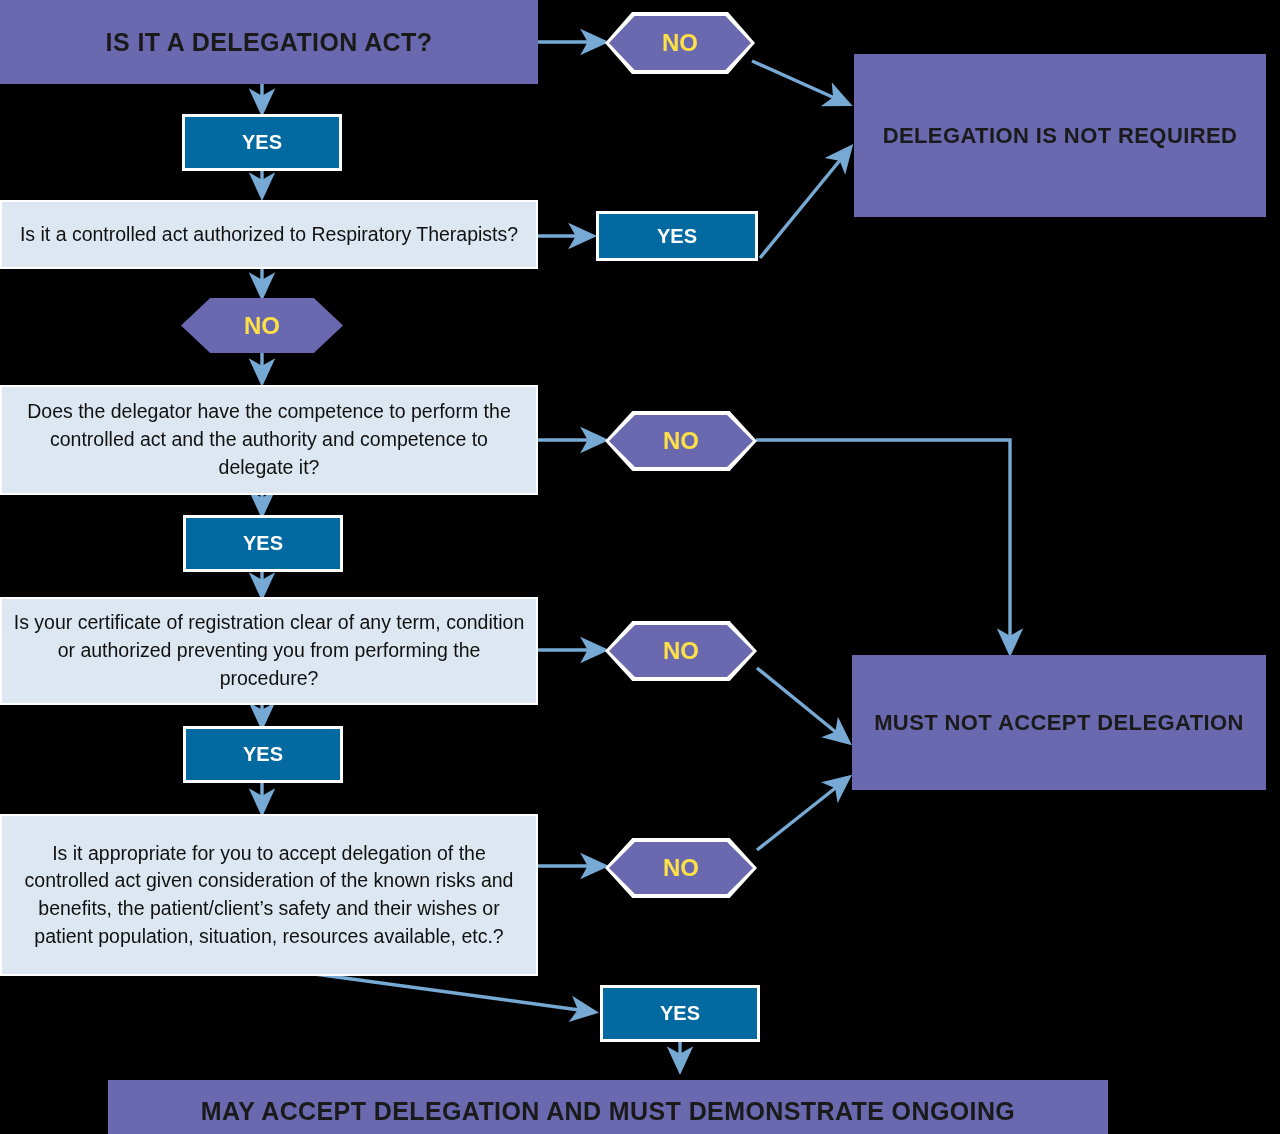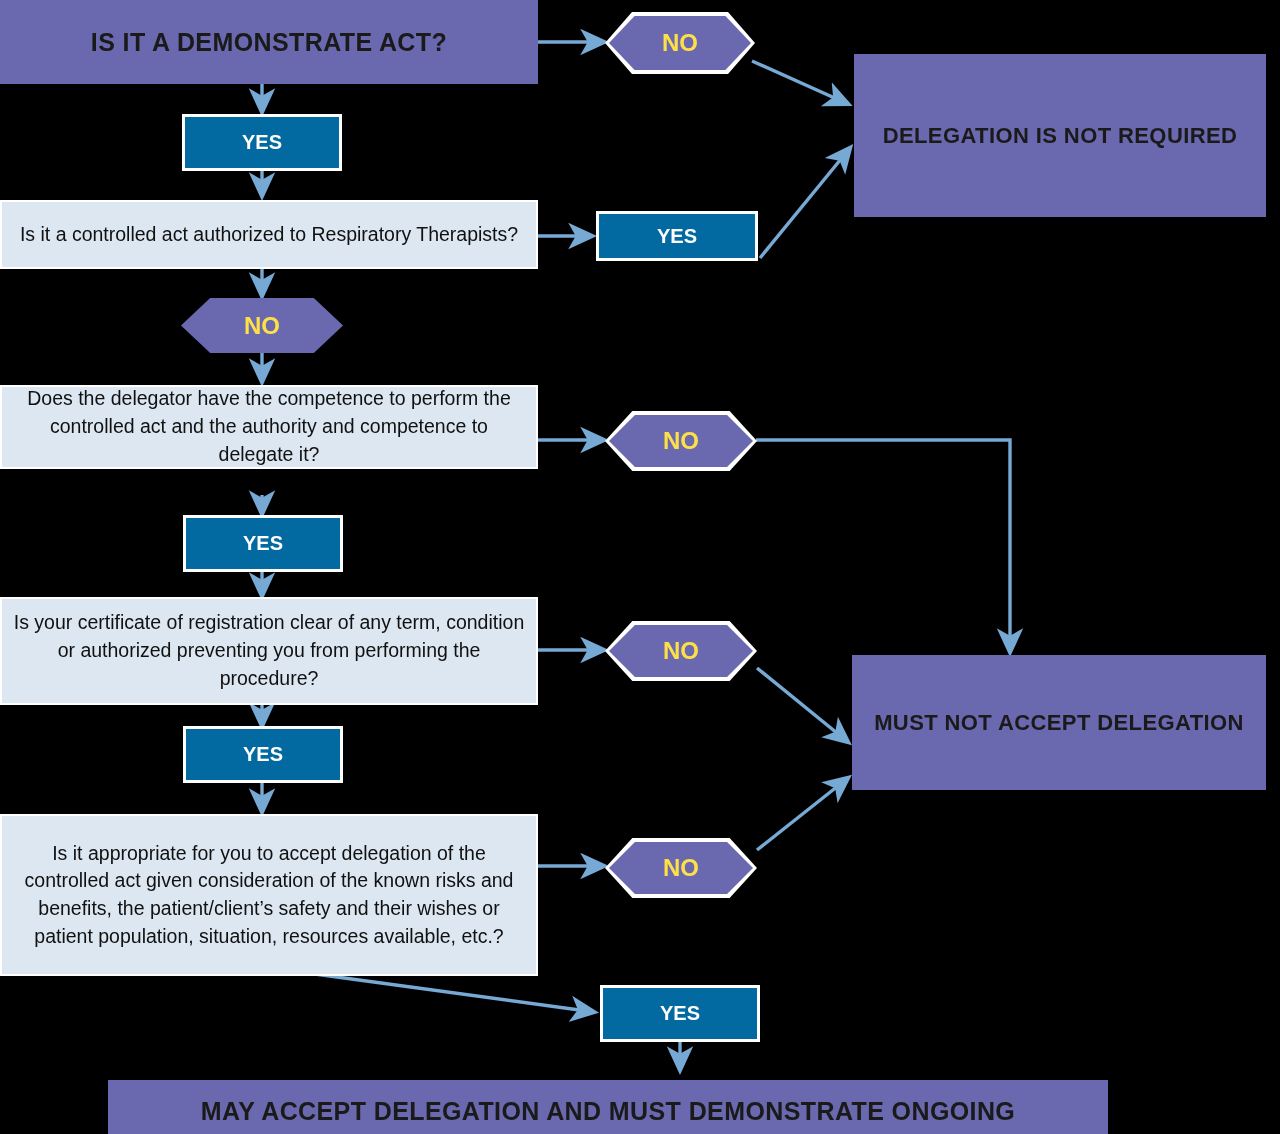--- a/index.html
+++ b/index.html
@@ -129,36 +129,36 @@
       <path d="M538,866 L604,866"></path>
 
       <path d="M757,850 L848,778"></path>
 
       <path d="M300,972 L594,1012"></path>
 
       <path d="M680,1042 L680,1070"></path>
     </g>
   </svg>
 
-  <div class="node banner banner-top" style="left:0px; top:0px; width:538px; height:84px;">IS IT A DEMONSTRATE ACT?</div>
+  <div class="node banner banner-top" style="left:0px; top:0px; width:538px; height:84px;">IS IT A DELEGATION ACT?</div>
 
   <div class="hex-outline" style="left:605px; top:12px; width:150px; height:62px;"></div>
   <div class="node hex" style="left:609px; top:16px; width:142px; height:54px;">NO</div>
 
   <div class="node banner banner-right" style="left:854px; top:54px; width:412px; height:163px;">DELEGATION IS NOT REQUIRED</div>
 
   <div class="node yes" style="left:182px; top:114px; width:160px; height:57px;">YES</div>
 
   <div class="node question" style="left:0px; top:200px; width:538px; height:69px;">Is it a controlled act authorized to Respiratory Therapists?</div>
 
   <div class="node yes" style="left:596px; top:211px; width:162px; height:50px;">YES</div>
 
   <div class="node hex" style="left:181px; top:298px; width:162px; height:55px;">NO</div>
 
-  <div class="node question" style="left:0px; top:385px; width:538px; height:84px;">Does the delegator have the competence to perform the controlled act and the authority and competence to delegate it?</div>
+  <div class="node question" style="left:0px; top:385px; width:538px; height:110px;">Does the delegator have the competence to perform the controlled act and the authority and competence to delegate it?</div>
 
   <div class="hex-outline" style="left:605px; top:411px; width:152px; height:60px;"></div>
   <div class="node hex" style="left:609px; top:415px; width:144px; height:52px;">NO</div>
 
   <div class="node yes" style="left:183px; top:515px; width:160px; height:57px;">YES</div>
 
   <div class="node question" style="left:0px; top:597px; width:538px; height:108px;">Is your certificate of registration clear of any term, condition or authorized preventing you from performing the procedure?</div>
 
   <div class="hex-outline" style="left:605px; top:621px; width:152px; height:60px;"></div>
   <div class="node hex" style="left:609px; top:625px; width:144px; height:52px;">NO</div>

